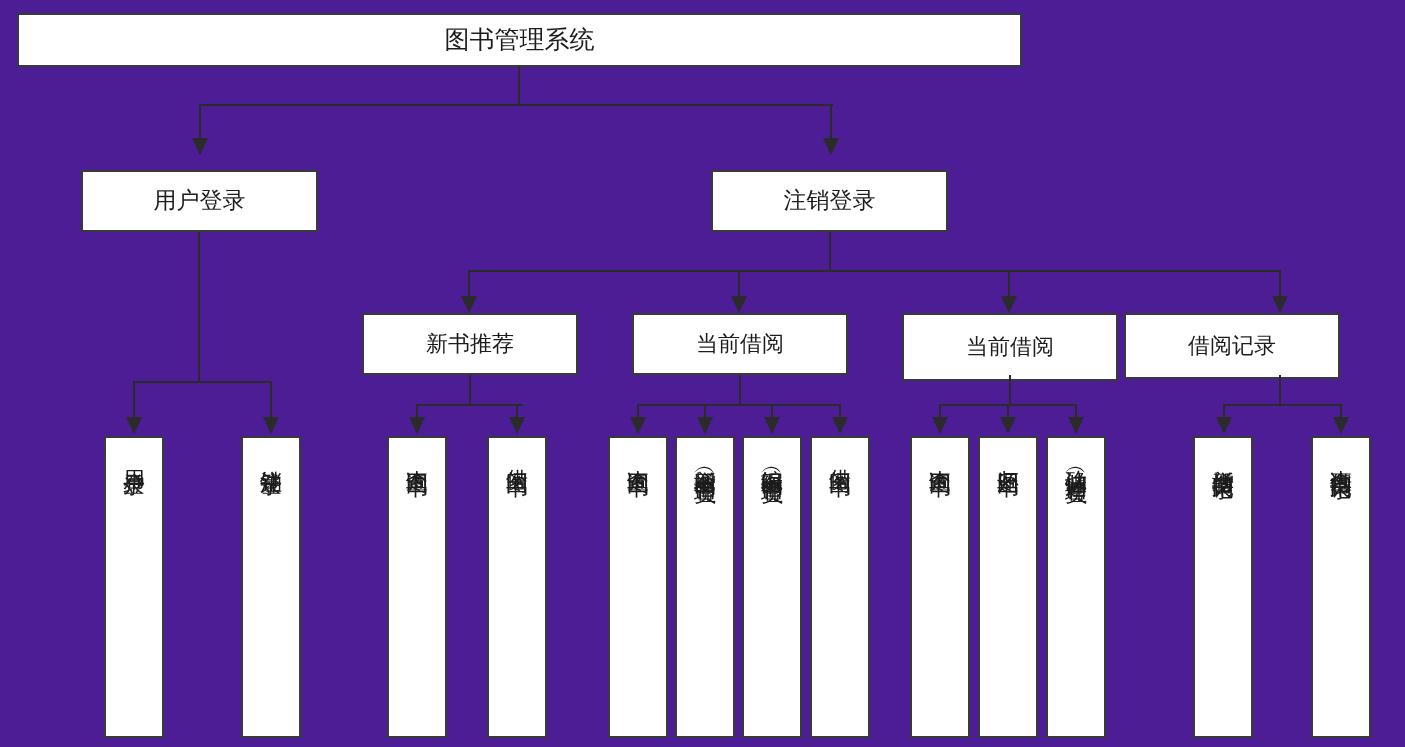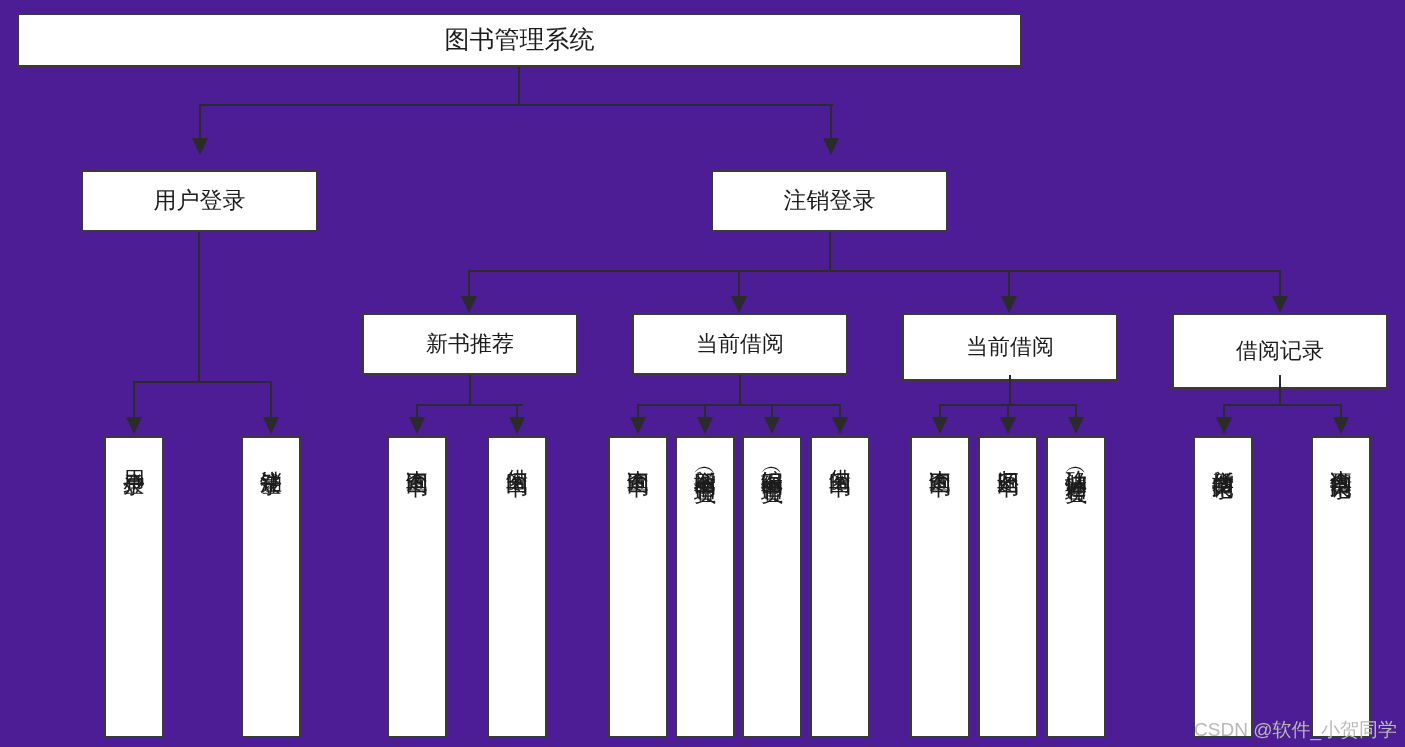--- a/index.html
+++ b/index.html
@@ -130,21 +130,21 @@
 
   <div class="node l3" style="left:362px; top:313px; width:216px; height:62px;">
     <span>新书推荐</span>
   </div>
   <div class="node l3" style="left:632px; top:313px; width:216px; height:62px;">
     <span>当前借阅</span>
   </div>
   <div class="node l3" style="left:902px; top:313px; width:216px; height:68px;">
     <span>当前借阅</span>
   </div>
-  <div class="node l3" style="left:1172px; top:313px; width:216px; height:76px;">
+  <div class="node l3" style="left:1124px; top:313px; width:216px; height:66px;">
     <span>借阅记录</span>
   </div>
 
   <div class="vline" style="left:469px; top:375px; height:29px;"></div>
   <div class="hline" style="left:416px; top:404px; width:107px;"></div>
   <div class="vline" style="left:416px; top:404px; height:15px;"></div>
   <div class="arrow" style="left:409px; top:417px;"></div>
   <div class="vline" style="left:516px; top:404px; height:15px;"></div>
   <div class="arrow" style="left:509px; top:417px;"></div>
 
@@ -212,15 +212,14 @@
     <span class="vtext">确认归还（管理员）</span>
   </div>
 
   <div class="node leaf" style="left:1193px; top:436px; width:60px; height:302px;">
     <span class="vtext">新增借阅记录</span>
   </div>
   <div class="node leaf" style="left:1311px; top:436px; width:60px; height:302px;">
     <span class="vtext">查询借阅记录</span>
   </div>
 
-  <div id="watermark">CSDN @软件_小贺同学</div>
 
 </div>
 
 </body></html>

